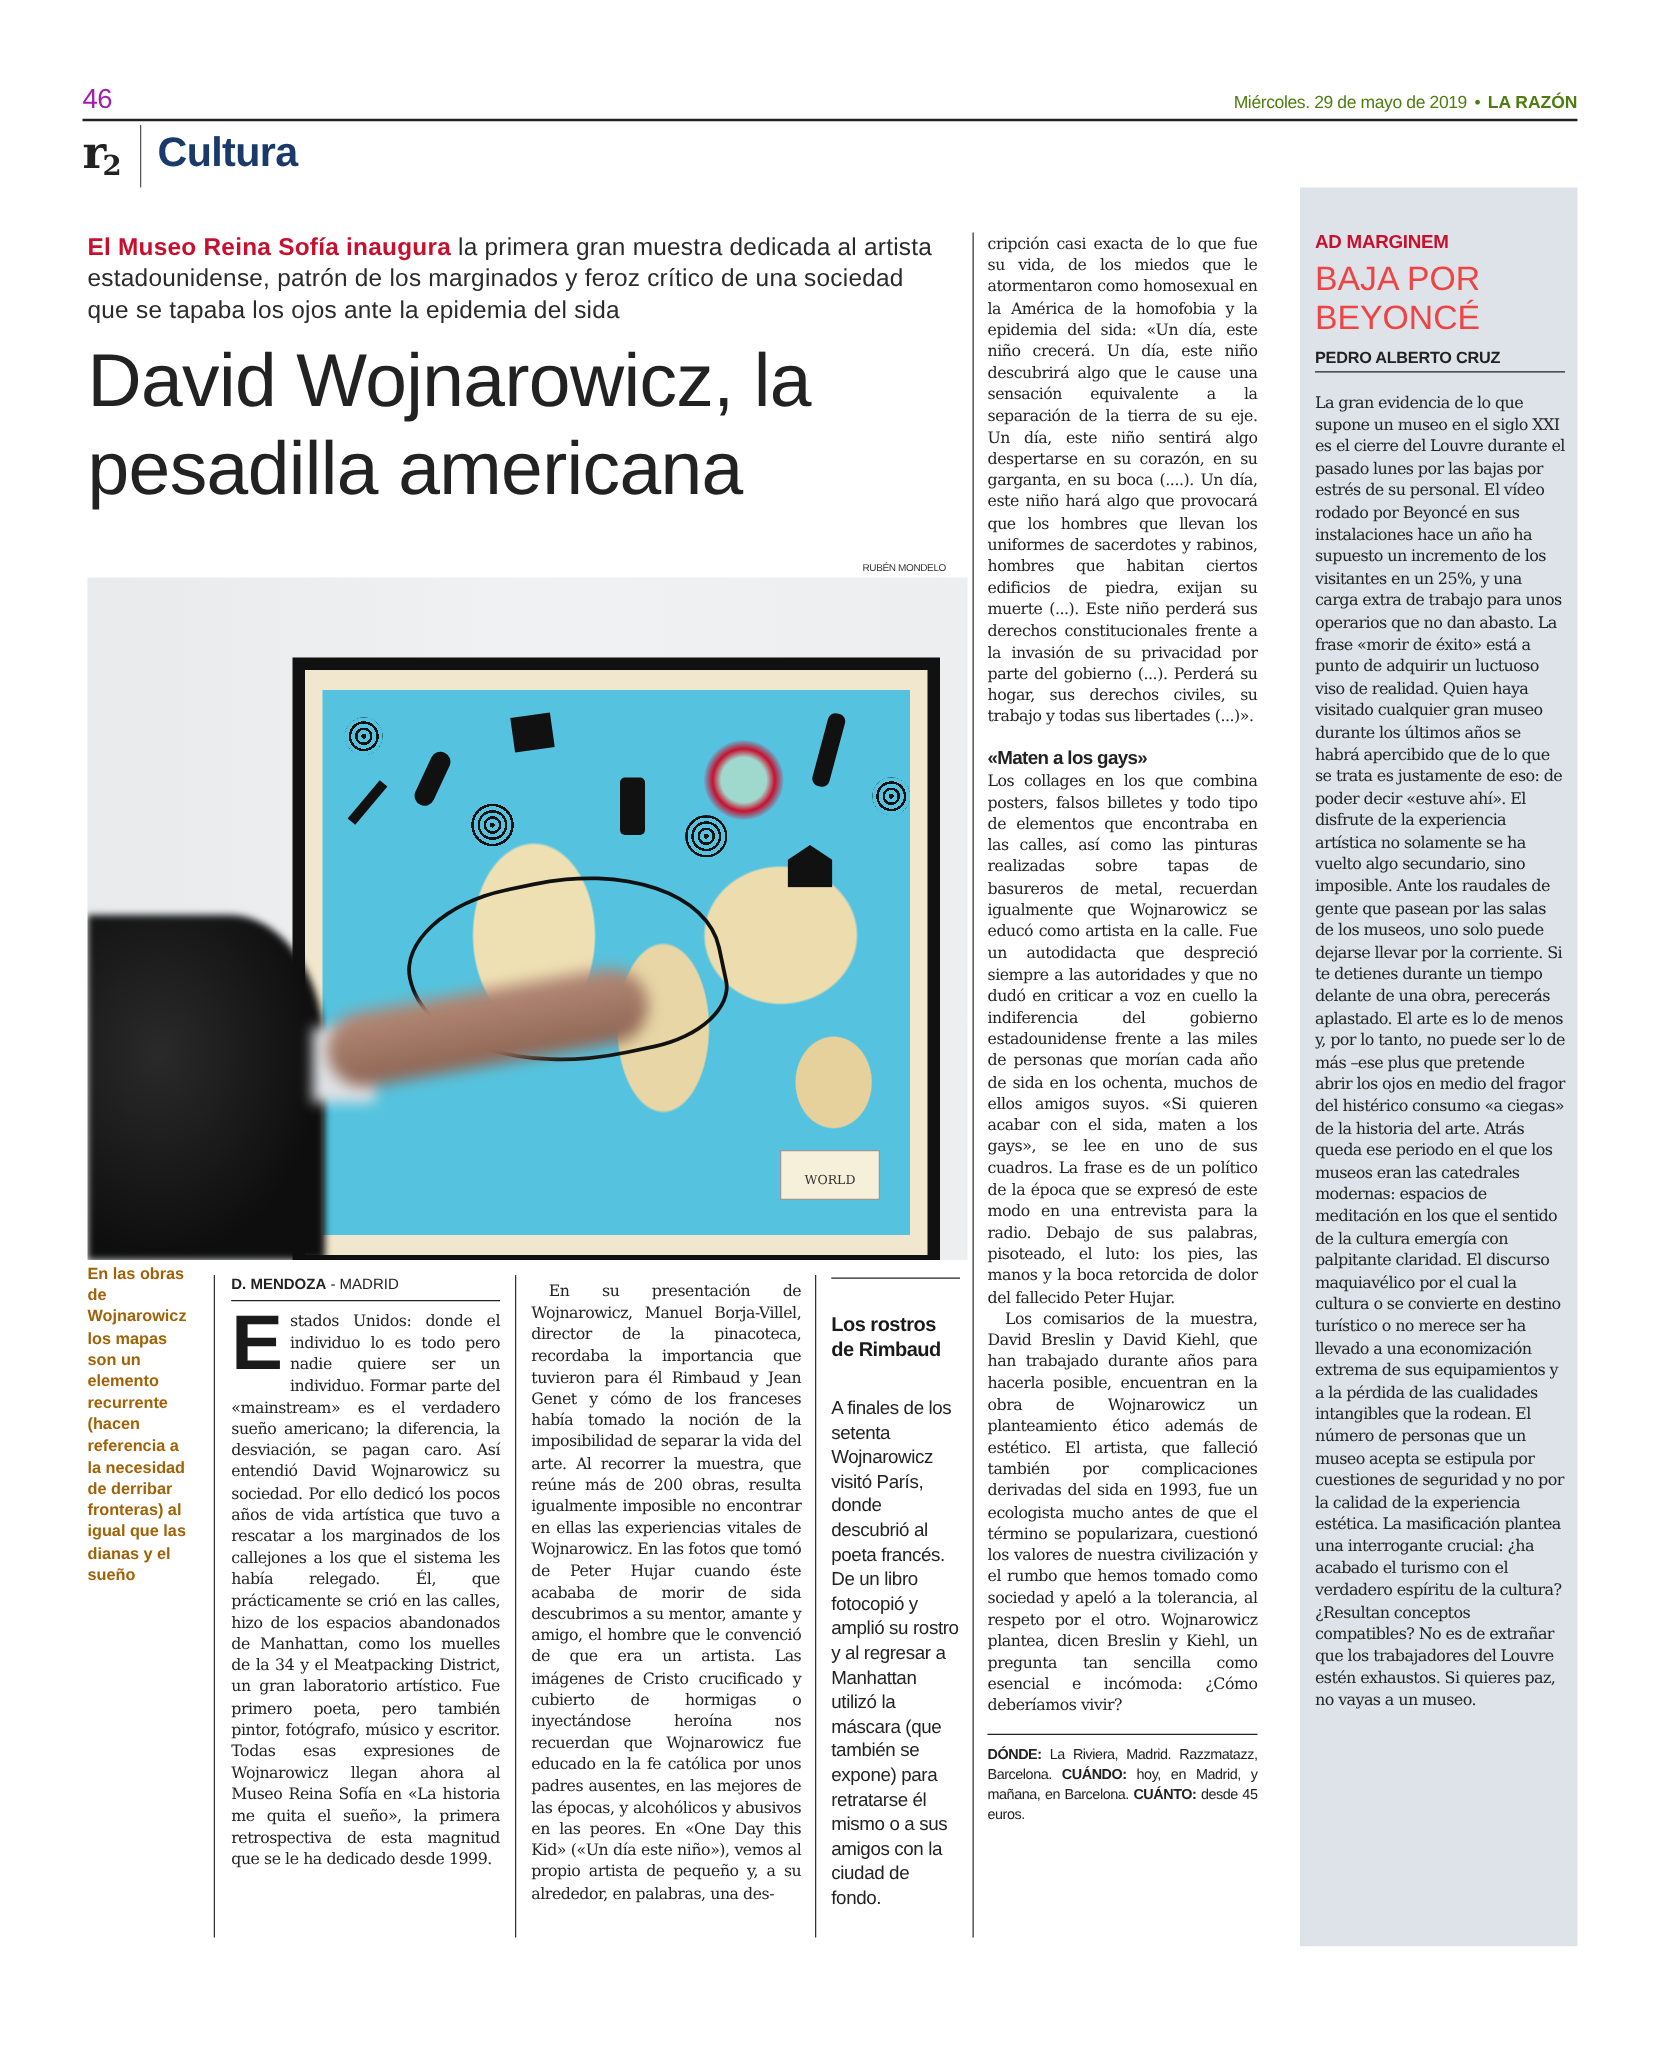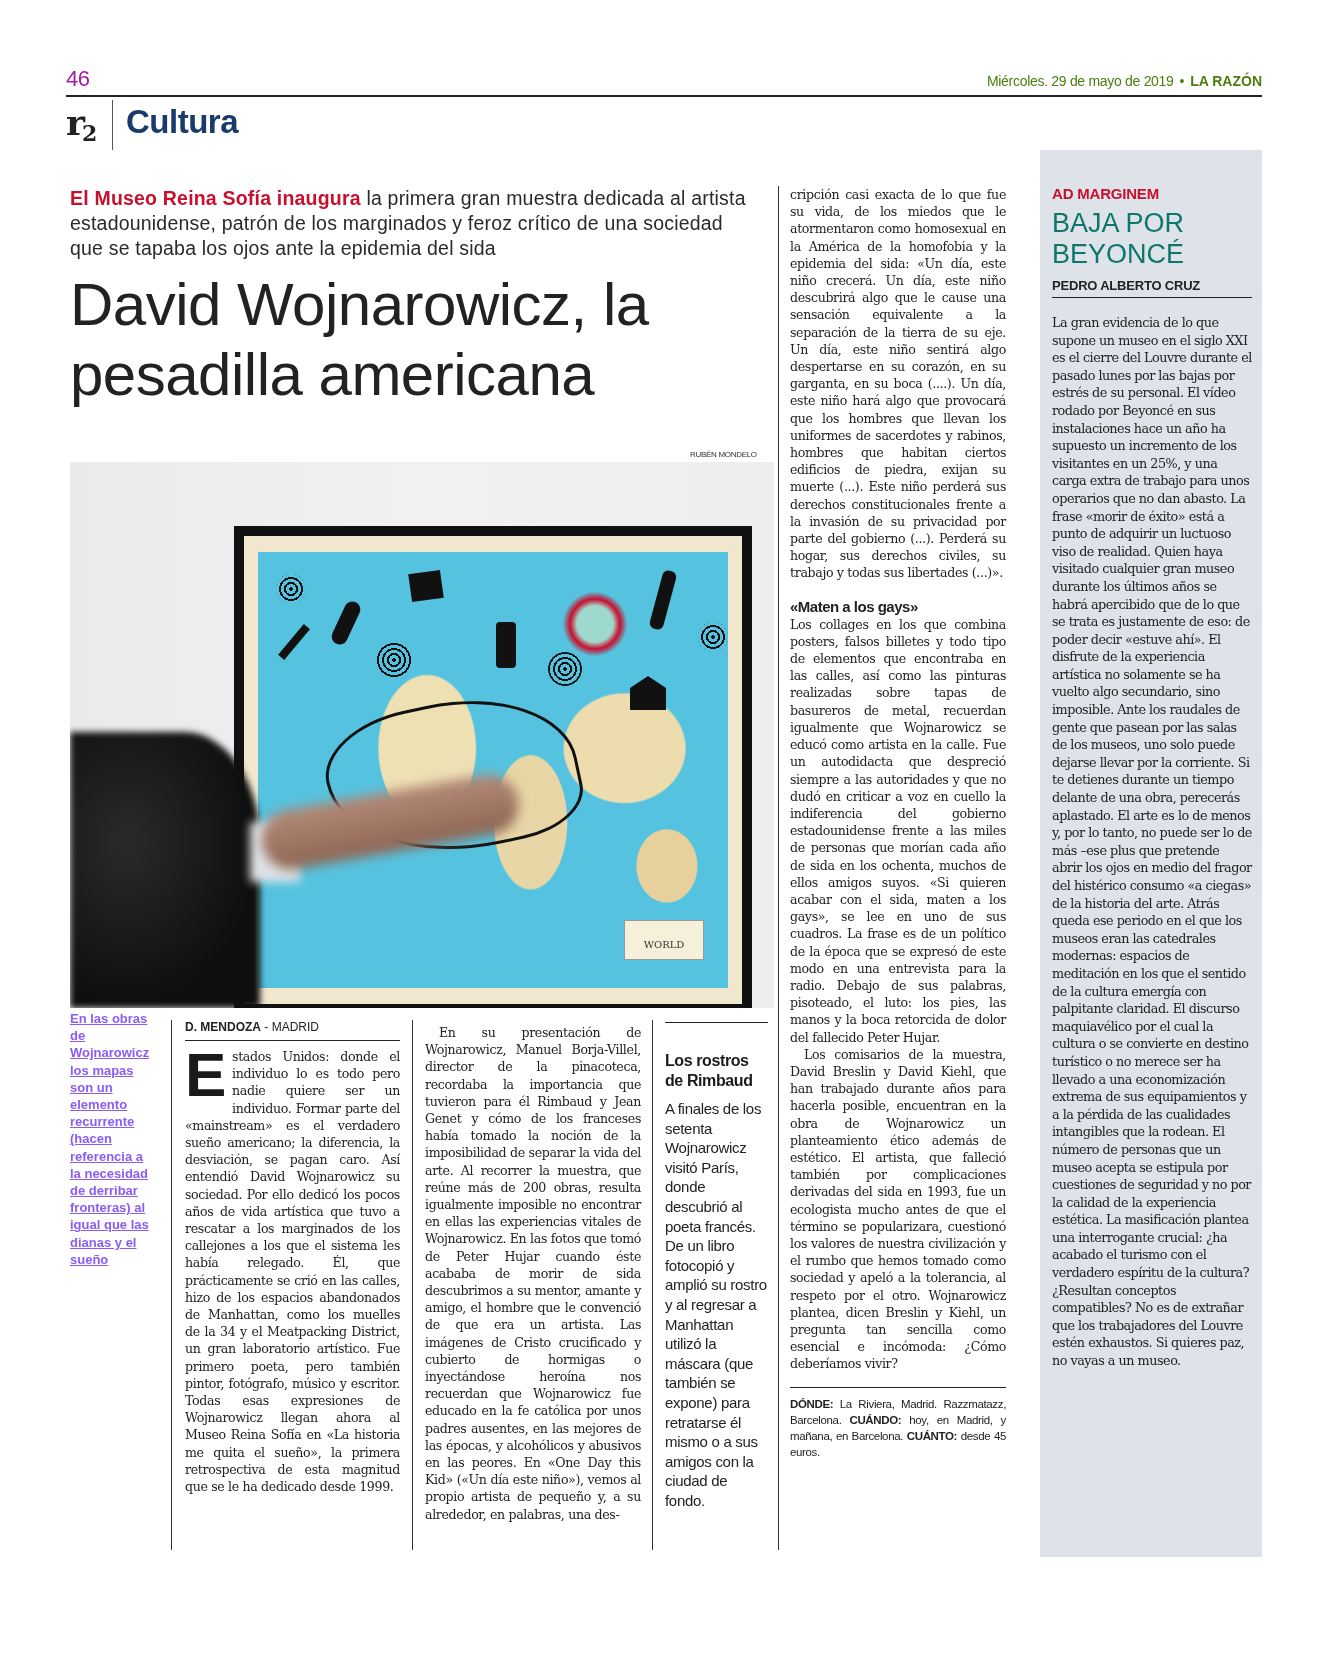--- a/index.html
+++ b/index.html
@@ -43,21 +43,21 @@
   .target { position: absolute; width: 30px; height: 30px; border-radius: 50%;
     background: repeating-radial-gradient(circle, #111 0 2px, transparent 2px 5px); }
   .blot { position: absolute; background: #111; }
   .red-halo { position: absolute; left: 305px; top: 40px; width: 64px; height: 64px; border-radius: 50%; background: radial-gradient(circle, #9fd8cc 0 40%, #c8102e 55%, rgba(200,16,46,0) 72%); }
   .figure-line { position: absolute; border: 3px solid #111; border-radius: 40% 60% 30% 70%; }
   .hand { position: absolute; left: 0; top: 270px; width: 190px; height: 276px; background: radial-gradient(ellipse at 30% 40%, #2a2a2a, #0e0e0e 70%); border-radius: 0 40% 0 0; filter: blur(3px); }
   .finger { position: absolute; left: 190px; top: 330px; width: 260px; height: 60px; border-radius: 30px; background: linear-gradient(180deg,#b48a77,#8e6554); filter: blur(6px); transform: rotate(-10deg); }
   .cuff { position: absolute; left: 180px; top: 360px; width: 50px; height: 60px; background: #dfe2e6; filter: blur(5px); }
 
   
-  .caption { left: 70px; top: 1010px; width: 84px; font-family: "Liberation Sans", sans-serif; font-weight: bold; font-size: 13px; line-height: 17.2px; color: #8b5cf6; text-decoration: underline; }
+  .caption { left: 70px; top: 1010px; width: 84px; font-family: "Liberation Sans", sans-serif; font-weight: bold; font-size: 13px; line-height: 17.2px; color: #a16207; }
 
   .col-rule { width: 1px; background: #333; }
 
   
   .byline { left: 185px; top: 1020px; width: 215px; font-family: "Liberation Sans", sans-serif; font-size: 12px; color: #222; padding-bottom: 6px; border-bottom: 1px solid #222; }
   .byline b { font-weight: bold; }
 
   
   .body { font-family: "DejaVu Serif", serif; font-size: 12.6px; line-height: 17.2px; color: #222; text-align: justify; hyphens: auto; letter-spacing: -0.35px; }
   .body p { margin: 0; }
@@ -69,21 +69,21 @@
   
   .sidebox-title { font-family: "Liberation Sans", sans-serif; font-weight: bold; font-size: 16px; line-height: 20px; letter-spacing: -0.4px; }
   .sidebox-body { font-family: "Liberation Sans", sans-serif; font-size: 15px; line-height: 19.6px; color: #222; letter-spacing: -0.3px; }
 
   .info { font-family: "Liberation Sans", sans-serif; font-size: 11.5px; line-height: 16px; color: #222; }
   .info b { font-weight: bold; }
 
   
   .op-box { left: 1040px; top: 150px; width: 222px; height: 1407px; background: #dde3e8; }
   .op-kicker { left: 1052px; top: 185px; font-family: "Liberation Sans", sans-serif; font-weight: bold; font-size: 15px; color: #c8102e; letter-spacing: -0.2px; }
-  .op-title { left: 1052px; top: 208px; width: 200px; font-family: "Liberation Sans", sans-serif; font-size: 27px; line-height: 31px; color: #0f766e; letter-spacing: 0px; }
+  .op-title { left: 1052px; top: 208px; width: 200px; font-family: "Liberation Sans", sans-serif; font-size: 27px; line-height: 31px; color: #ef4444; letter-spacing: 0px; }
   .op-author { left: 1052px; top: 278px; width: 200px; font-family: "Liberation Sans", sans-serif; font-weight: bold; font-size: 13px; color: #222; padding-bottom: 4px; border-bottom: 1.5px solid #222; letter-spacing: -0.2px; }
   .op-body { left: 1052px; top: 314px; width: 200px; text-align: left; font-size: 12.8px; line-height: 17.6px; letter-spacing: -0.5px; }
 </style>
 </head>
 <body>
 
 <div class="abs page-num">46</div>
 <div class="abs dateline">
   <span>Miércoles. 29 de mayo de 2019</span><span class="bullet">•</span><span class="brand">LA RAZÓN</span>
 </div>
@@ -133,21 +133,21 @@
 <div class="abs body" style="left:185px;top:1048px;width:215px;">
   <p><span class="dropcap">E</span><span>stados Unidos: donde el individuo lo es todo pero nadie quiere ser un individuo. Formar parte del «mainstream» es el verdadero sueño americano; la diferencia, la desviación, se pagan caro. Así entendió David Wojnarowicz su sociedad. Por ello dedicó los pocos años de vida artística que tuvo a rescatar a los marginados de los callejones a los que el sistema les había relegado. Él, que prácticamente se crió en las calles, hizo de los espacios abandonados de Manhattan, como los muelles de la 34 y el Meatpacking District, un gran laboratorio artístico. Fue primero poeta, pero también pintor, fotógrafo, músico y escritor. Todas esas expresiones de Wojnarowicz llegan ahora al Museo Reina Sofía en «La historia me quita el sueño», la primera retrospectiva de esta magnitud que se le ha dedicado desde 1999.</span></p>
 </div>
 
 <div class="abs body" style="left:425px;top:1024px;width:216px;">
   <p class="ind">En su presentación de Wojnarowicz, Manuel Borja-Villel, director de la pinacoteca, recordaba la importancia que tuvieron para él Rimbaud y Jean Genet y cómo de los franceses había tomado la noción de la imposibilidad de separar la vida del arte. Al recorrer la muestra, que reúne más de 200 obras, resulta igualmente imposible no encontrar en ellas las experiencias vitales de Wojnarowicz. En las fotos que tomó de Peter Hujar cuando éste acababa de morir de sida descubrimos a su mentor, amante y amigo, el hombre que le convenció de que era un artista. Las imágenes de Cristo crucificado y cubierto de hormigas o inyectándose heroína nos recuerdan que Wojnarowicz fue educado en la fe católica por unos padres ausentes, en las mejores de las épocas, y alcohólicos y abusivos en las peores. En «One Day this Kid» («Un día este niño»), vemos al propio artista de pequeño y, a su alrededor, en palabras, una des-</p>
 </div>
 
 <div class="abs" style="left:665px;top:1022px;width:103px;border-top:1px solid #222;padding-top:28px;">
   <div class="sidebox-title">Los rostros de Rimbaud</div>
-  <div class="sidebox-body" style="margin-top:8px">A finales de los setenta Wojnarowicz visitó París, donde descubrió al poeta francés. De un libro fotocopió y amplió su rostro y al regresar a Manhattan utilizó la máscara (que también se expone) para retratarse él mismo o a sus amigos con la ciudad de fondo.</div>
+  <div class="sidebox-body" style="margin-top:26px">A finales de los setenta Wojnarowicz visitó París, donde descubrió al poeta francés. De un libro fotocopió y amplió su rostro y al regresar a Manhattan utilizó la máscara (que también se expone) para retratarse él mismo o a sus amigos con la ciudad de fondo.</div>
 </div>
 
 <div class="abs body" style="left:790px;top:186px;width:216px;">
   <p>cripción casi exacta de lo que fue su vida, de los miedos que le atormentaron como homosexual en la América de la homofobia y la epidemia del sida: «Un día, este niño crecerá. Un día, este niño descubrirá algo que le cause una sensación equivalente a la separación de la tierra de su eje. Un día, este niño sentirá algo despertarse en su corazón, en su garganta, en su boca (....). Un día, este niño hará algo que provocará que los hombres que llevan los uniformes de sacerdotes y rabinos, hombres que habitan ciertos edificios de piedra, exijan su muerte (...). Este niño perderá sus derechos constitucionales frente a la invasión de su privacidad por parte del gobierno (...). Perderá su hogar, sus derechos civiles, su trabajo y todas sus libertades (...)».</p>
   <div class="subhead">«Maten a los gays»</div>
   <p>Los collages en los que combina posters, falsos billetes y todo tipo de elementos que encontraba en las calles, así como las pinturas realizadas sobre tapas de basureros de metal, recuerdan igualmente que Wojnarowicz se educó como artista en la calle. Fue un autodidacta que despreció siempre a las autoridades y que no dudó en criticar a voz en cuello la indiferencia del gobierno estadounidense frente a las miles de personas que morían cada año de sida en los ochenta, muchos de ellos amigos suyos. «Si quieren acabar con el sida, maten a los gays», se lee en uno de sus cuadros. La frase es de un político de la época que se expresó de este modo en una entrevista para la radio. Debajo de sus palabras, pisoteado, el luto: los pies, las manos y la boca retorcida de dolor del fallecido Peter Hujar.</p>
   <p class="ind">Los comisarios de la muestra, David Breslin y David Kiehl, que han trabajado durante años para hacerla posible, encuentran en la obra de Wojnarowicz un planteamiento ético además de estético. El artista, que falleció también por complicaciones derivadas del sida en 1993, fue un ecologista mucho antes de que el término se popularizara, cuestionó los valores de nuestra civilización y el rumbo que hemos tomado como sociedad y apeló a la tolerancia, al respeto por el otro. Wojnarowicz plantea, dicen Breslin y Kiehl, un pregunta tan sencilla como esencial e incómoda: ¿Cómo deberíamos vivir?</p>
   <div style="border-top:1px solid #222;margin-top:14px;padding-top:8px;" class="info">
     <b>DÓNDE:</b><span> La Riviera, Madrid. Razzmatazz, Barcelona. </span><b>CUÁNDO:</b><span> hoy, en Madrid, y mañana, en Barcelona. </span><b>CUÁNTO:</b><span> desde 45 euros.</span>
   </div>

